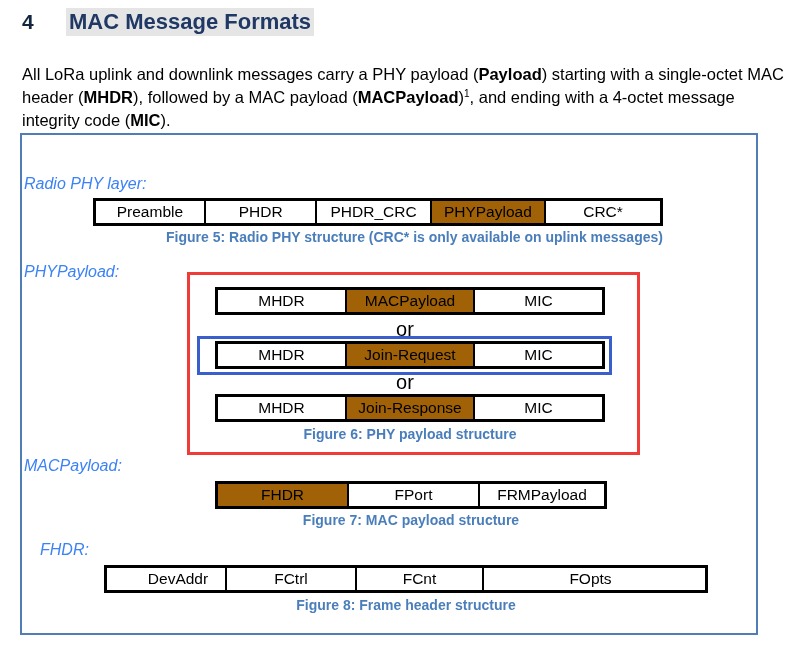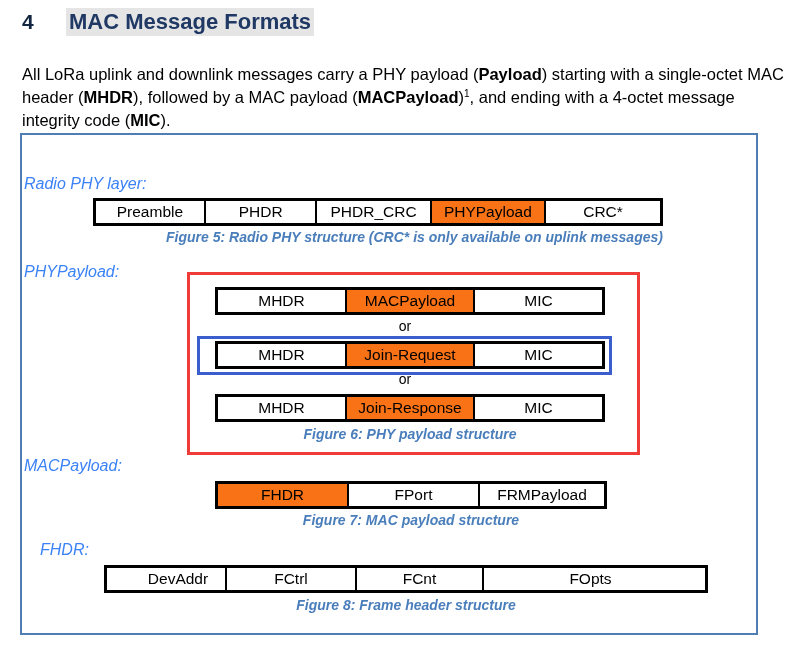--- a/index.html
+++ b/index.html
@@ -89,37 +89,36 @@
     justify-content: center;
     font-size: 15.5px;
     color: #000000;
     background: #ffffff;
     border-right: 2px solid #000000;
     box-sizing: border-box;
     white-space: nowrap;
     overflow: hidden;
   }
   .struct .cell:last-child { border-right: none; }
-  .struct .cell.shaded { background: #f97316; }
+  .struct .cell.shaded { background: #a16207; }
 
   
   .caption {
     position: absolute;
     font-size: 14px;
     font-weight: bold;
     color: #4a7ebb;
     text-align: center;
     white-space: nowrap;
-    font-style: italic;
   }
 
   
   .or-text {
     position: absolute;
-    font-size: 14px;
+    font-size: 20px;
     color: #000000;
     text-align: center;
     width: 40px;
   }
 
   
   .annot-red {
     position: absolute;
     border: 3px solid #f03c38;
     box-sizing: border-box;

